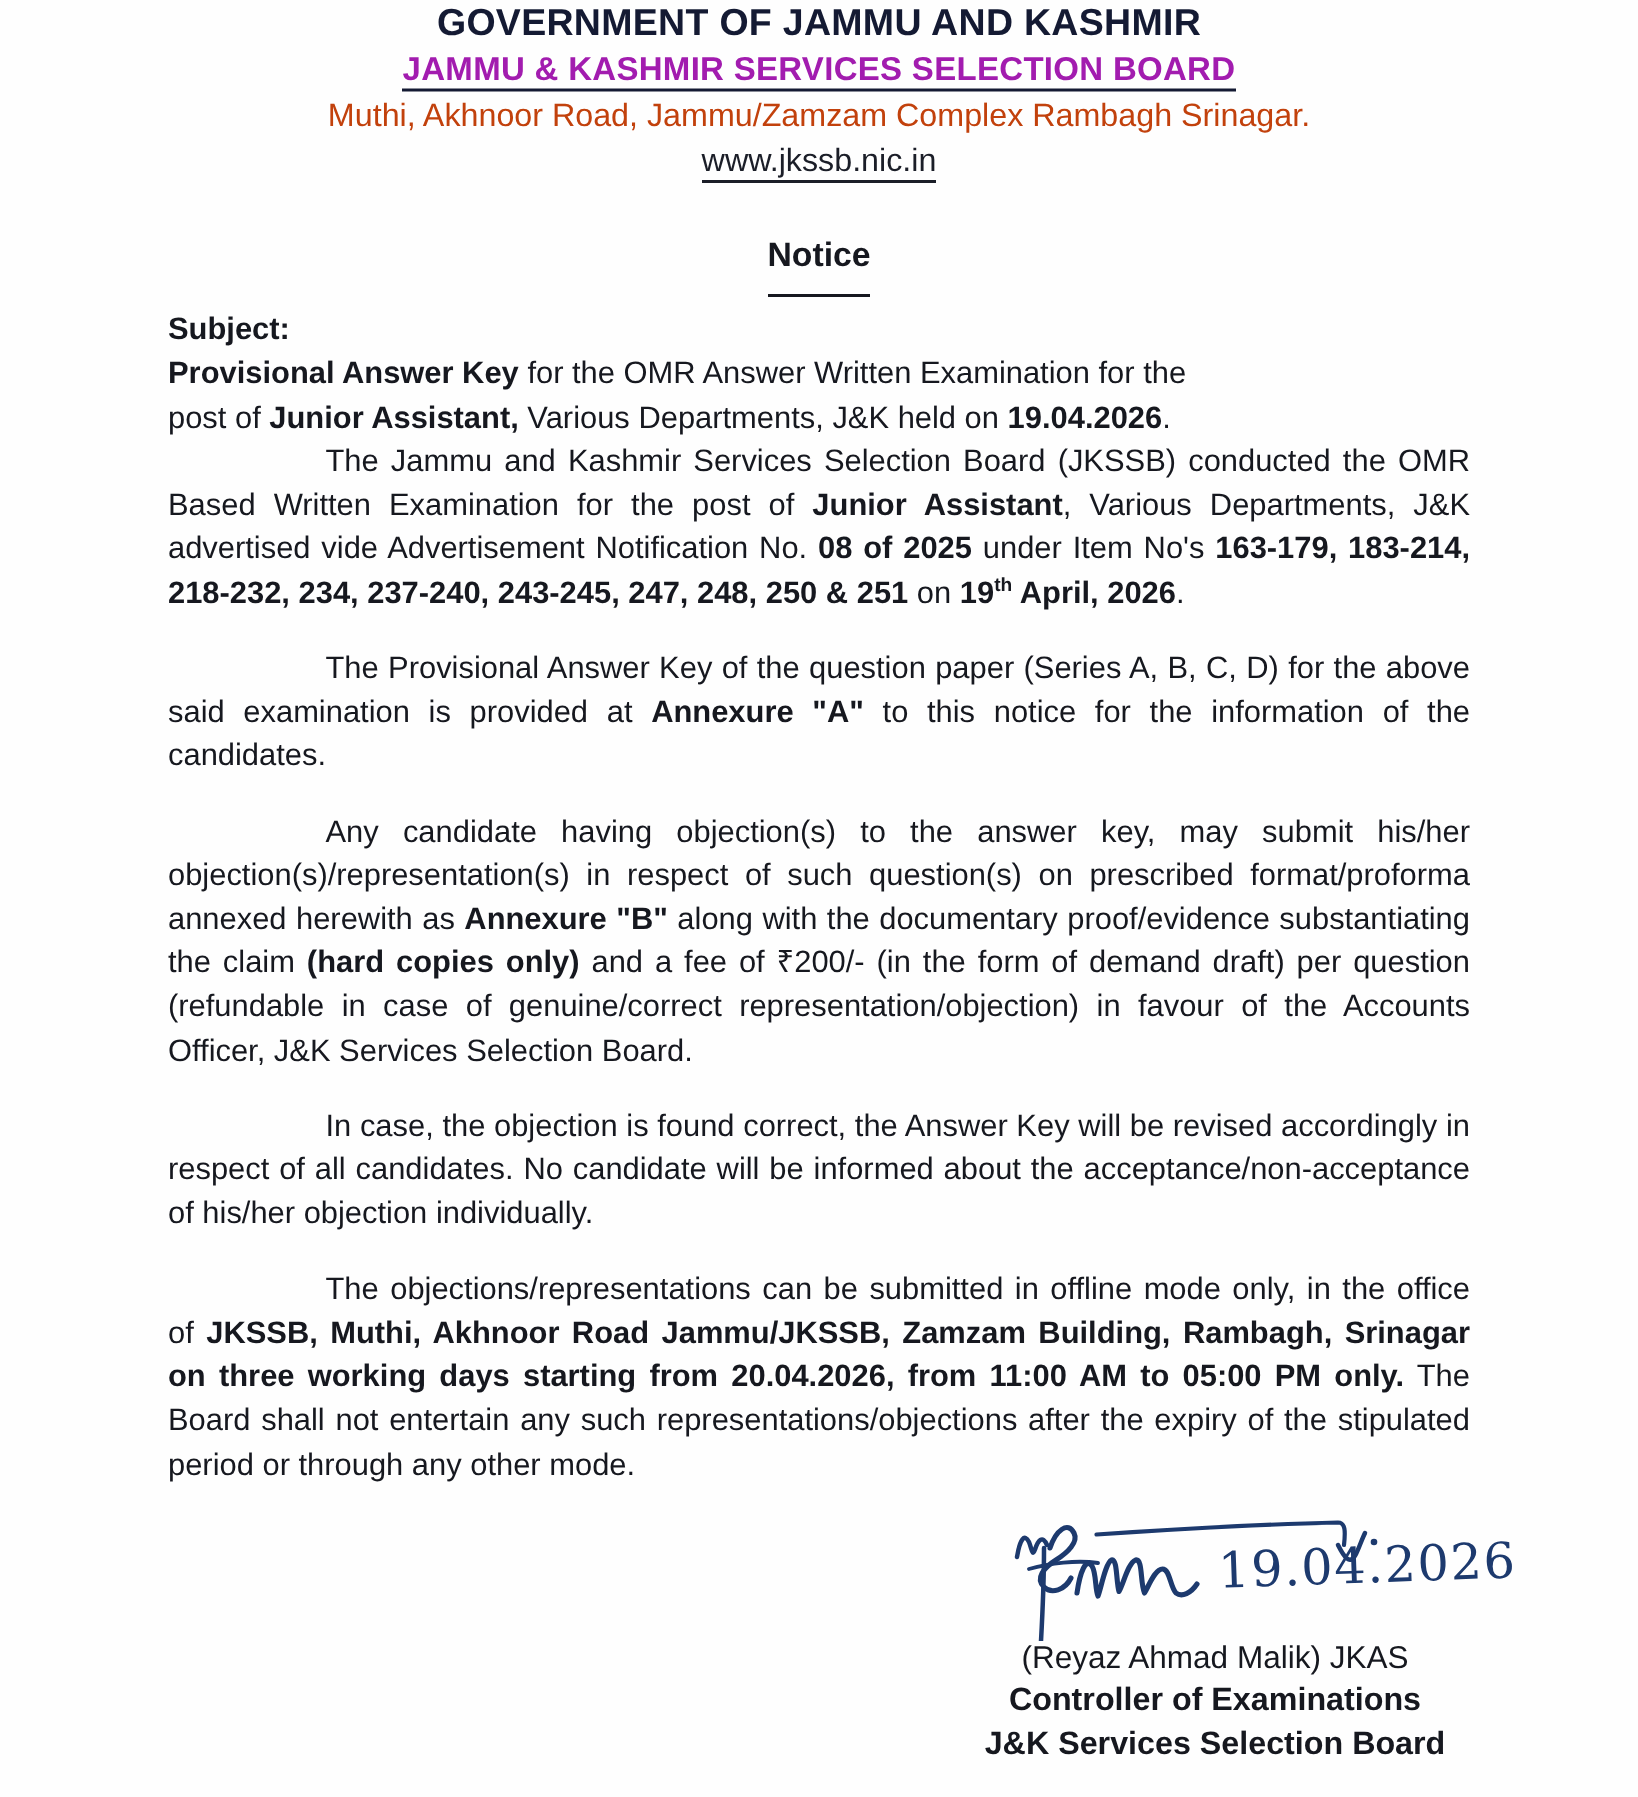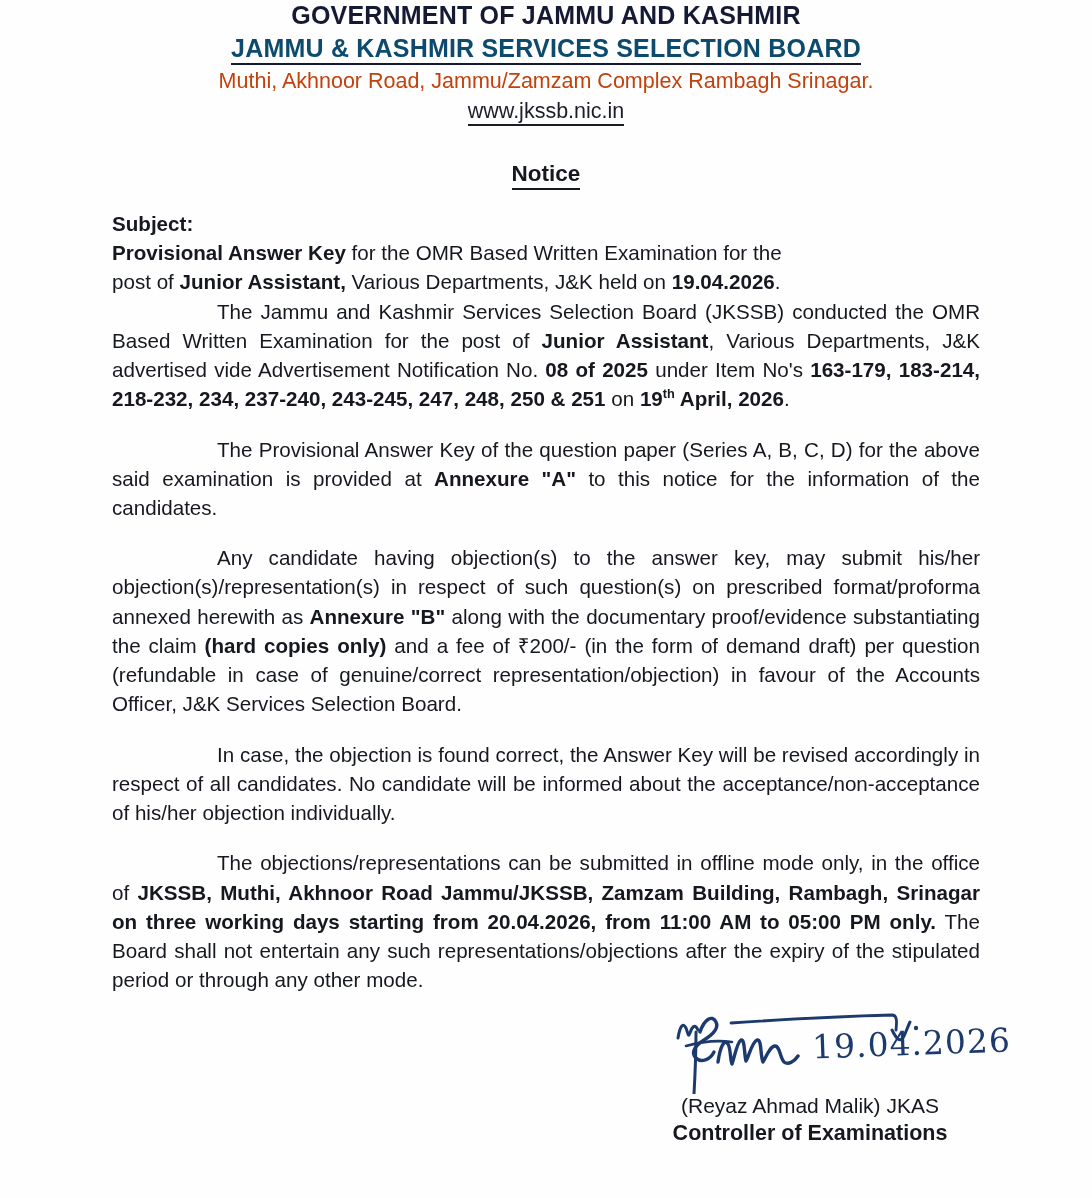--- a/index.html
+++ b/index.html
@@ -28,24 +28,24 @@
     text-align: center;
   }
   .gov-line {
     font-size: 25px;
     font-weight: bold;
     letter-spacing: 0.2px;
     color: #141a33;
     line-height: 1.22;
   }
   .board-line {
-    font-size: 25px;
+    font-size: 22px;
     font-weight: bold;
     letter-spacing: 0.2px;
-    color: #0c4a6e;
+    color: #a21caf;
     line-height: 1.22;
     margin-top: 2px;
   }
   .board-line span.u {
     border-bottom: 2.5px solid #141a33;
     padding-bottom: 1px;
   }
   .address-line {
     font-size: 21.5px;
     font-weight: normal;
@@ -67,21 +67,21 @@
   
   .notice-title {
     text-align: center;
     margin-top: 35px;
     font-size: 22.5px;
     font-weight: bold;
     color: #16181f;
   }
   .notice-title span.u {
     border-bottom: 2.5px solid #16181f;
-    padding-bottom: 2px;
+    padding-bottom: 14px;
   }
 
   
   .body-area {
     margin: 0 auto;
     width: 868px;       
     padding-top: 22px;
   }
 
   p.para {
@@ -175,21 +175,21 @@
     <div class="website-line"><span class="u">www.jkssb.nic.in</span></div>
   </div>
 
   <div class="notice-title"><span class="u">Notice</span></div>
 
   <div class="body-area">
 
     <div class="subject-block">
       <div class="subject-label">Subject:</div>
       <div class="subject-text">
-        <b>Provisional Answer Key</b><span> for the OMR Based Written Examination for the</span>
+        <b>Provisional Answer Key</b><span> for the OMR Answer Written Examination for the</span>
         <span class="l2"><span>post of </span><b>Junior Assistant,</b><span> Various Departments, J&amp;K held on </span><b>19.04.2026</b><span>.</span></span>
       </div>
     </div>
 
     <p class="para indent"><span>The Jammu and Kashmir Services Selection Board (JKSSB) conducted the OMR Based Written Examination for the post of </span><b>Junior Assistant</b><span>, Various Departments, J&amp;K advertised vide Advertisement Notification No. </span><b>08 of 2025</b><span> under Item No's </span><b>163-179, 183-214, 218-232, 234, 237-240, 243-245, 247, 248, 250 &amp; 251</b><span> on </span><b>19</b><sup>th</sup><b> April, 2026</b><span>.</span></p>
 
     <p class="para indent"><span>The Provisional Answer Key of the question paper (Series A, B, C, D) for the above said examination is provided at </span><b>Annexure "A"</b><span> to this notice for the information of the candidates.</span></p>
 
     <p class="para indent"><span>Any candidate having objection(s) to the answer key, may submit his/her objection(s)/representation(s) in respect of such question(s) on prescribed format/proforma annexed herewith as </span><b>Annexure "B"</b><span> along with the documentary proof/evidence substantiating the claim </span><b>(hard copies only)</b><span> and a fee of ₹200/- (in the form of demand draft) per question (refundable in case of genuine/correct representation/objection) in favour of the Accounts Officer, J&amp;K Services Selection Board.</span></p>
 
@@ -210,15 +210,16 @@
           <path d="M118 60 C120 46, 124 36, 128 42 C131 47, 130 58, 132 62 C134 57, 137 40, 141 38 C145 37, 144 52, 146 59 C149 54, 152 40, 157 38 C162 37, 160 53, 163 60 C166 55, 170 44, 175 44 C180 44, 180 56, 184 60 C188 63, 194 60, 198 54" stroke-width="3.4"></path>
           <path d="M131 21 C190 17, 250 14, 292 13 C297 13, 297 19, 296 28" stroke-width="2.8"></path>
           <path d="M292 28 C296 36, 300 42, 304 34 C306 30, 308 24, 310 20" stroke-width="3"></path>
           <circle cx="316" cy="26" r="2.2" fill="#1d3a6e" stroke="none"></circle>
         </g>
       </svg>
       <div class="sign-date">19.04.2026</div>
     </div>
     <div class="sign-name">(Reyaz Ahmad Malik) JKAS</div>
     <div class="sign-role">Controller of Examinations</div>
+    <div class="sign-org">J&amp;K Services Selection Board</div>
   </div>
 
 </div>
 
 </body></html>

